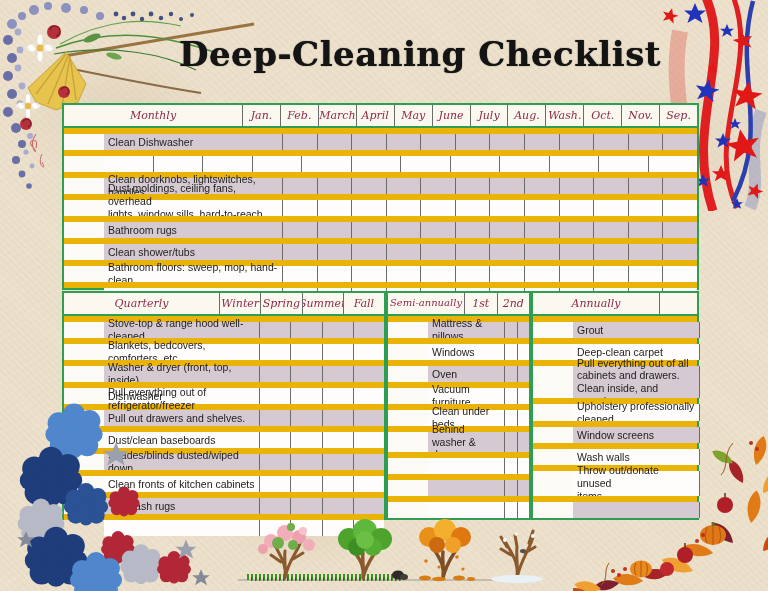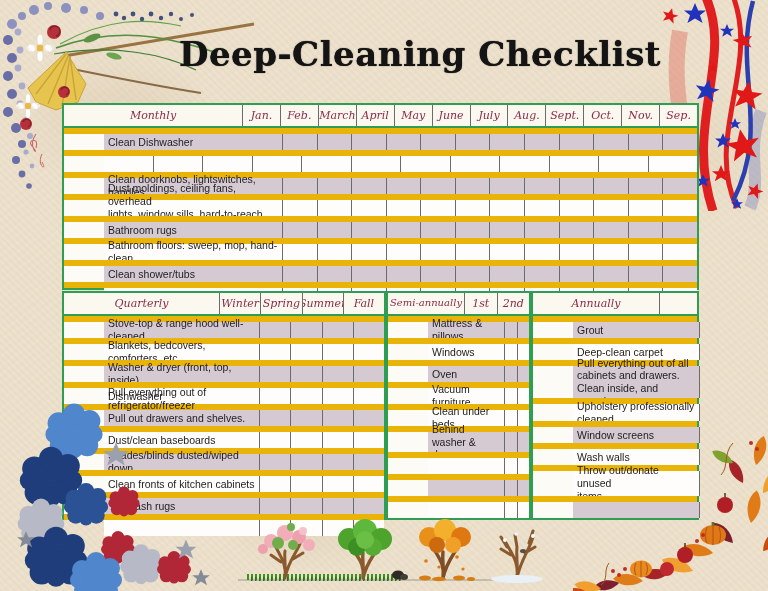--- a/index.html
+++ b/index.html
@@ -194,21 +194,21 @@
       <div class="row header-row">
         <div class="cell label-cell">Monthly</div>
         <div class="cell check-cell">Jan.</div>
         <div class="cell check-cell">Feb.</div>
         <div class="cell check-cell">March</div>
         <div class="cell check-cell">April</div>
         <div class="cell check-cell">May</div>
         <div class="cell check-cell">June</div>
         <div class="cell check-cell">July</div>
         <div class="cell check-cell">Aug.</div>
-        <div class="cell check-cell">Sept.</div>
+        <div class="cell check-cell">Wash.</div>
         <div class="cell check-cell">Oct.</div>
         <div class="cell check-cell">Nov.</div>
         <div class="cell check-cell">Sep.</div>
       </div>
       <div class="row shaded">
         <div class="cell label-cell">Clean Dishwasher</div>
         <div class="cell check-cell"></div>
         <div class="cell check-cell"></div>
         <div class="cell check-cell"></div>
         <div class="cell check-cell"></div>
@@ -274,37 +274,37 @@
         <div class="cell check-cell"></div>
         <div class="cell check-cell"></div>
         <div class="cell check-cell"></div>
         <div class="cell check-cell"></div>
         <div class="cell check-cell"></div>
         <div class="cell check-cell"></div>
         <div class="cell check-cell"></div>
         <div class="cell check-cell"></div>
         <div class="cell check-cell"></div>
       </div>
+      <div class="row shaded">
+        <div class="cell label-cell">Clean shower/tubs</div>
+        <div class="cell check-cell"></div>
+        <div class="cell check-cell"></div>
+        <div class="cell check-cell"></div>
+        <div class="cell check-cell"></div>
+        <div class="cell check-cell"></div>
+        <div class="cell check-cell"></div>
+        <div class="cell check-cell"></div>
+        <div class="cell check-cell"></div>
+        <div class="cell check-cell"></div>
+        <div class="cell check-cell"></div>
+        <div class="cell check-cell"></div>
+        <div class="cell check-cell"></div>
+      </div>
       <div class="row plain">
         <div class="cell label-cell">Bathroom floors: sweep, mop, hand-clean</div>
-        <div class="cell check-cell"></div>
-        <div class="cell check-cell"></div>
-        <div class="cell check-cell"></div>
-        <div class="cell check-cell"></div>
-        <div class="cell check-cell"></div>
-        <div class="cell check-cell"></div>
-        <div class="cell check-cell"></div>
-        <div class="cell check-cell"></div>
-        <div class="cell check-cell"></div>
-        <div class="cell check-cell"></div>
-        <div class="cell check-cell"></div>
-        <div class="cell check-cell"></div>
-      </div>
-      <div class="row shaded">
-        <div class="cell label-cell">Clean shower/tubs</div>
         <div class="cell check-cell"></div>
         <div class="cell check-cell"></div>
         <div class="cell check-cell"></div>
         <div class="cell check-cell"></div>
         <div class="cell check-cell"></div>
         <div class="cell check-cell"></div>
         <div class="cell check-cell"></div>
         <div class="cell check-cell"></div>
         <div class="cell check-cell"></div>
         <div class="cell check-cell"></div>

